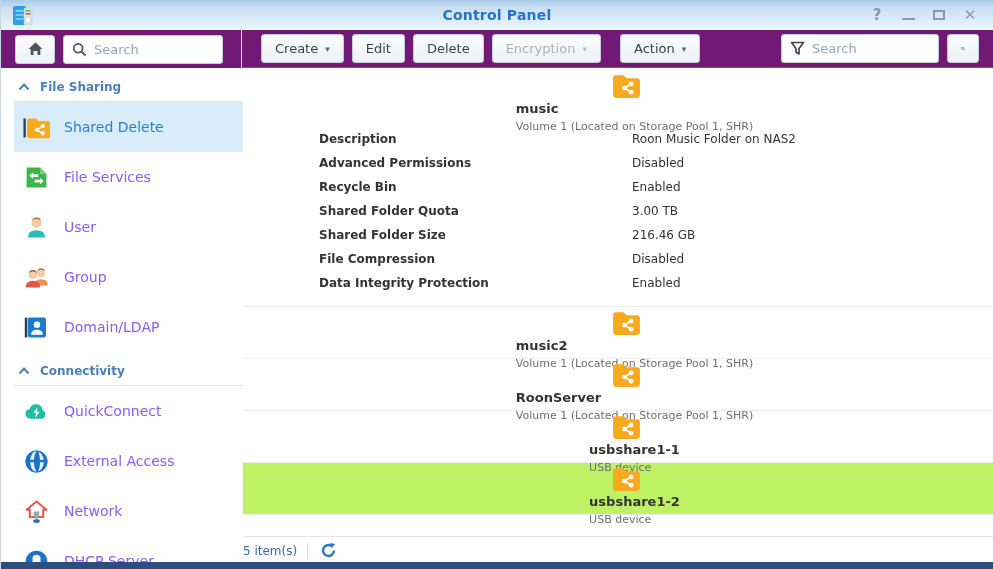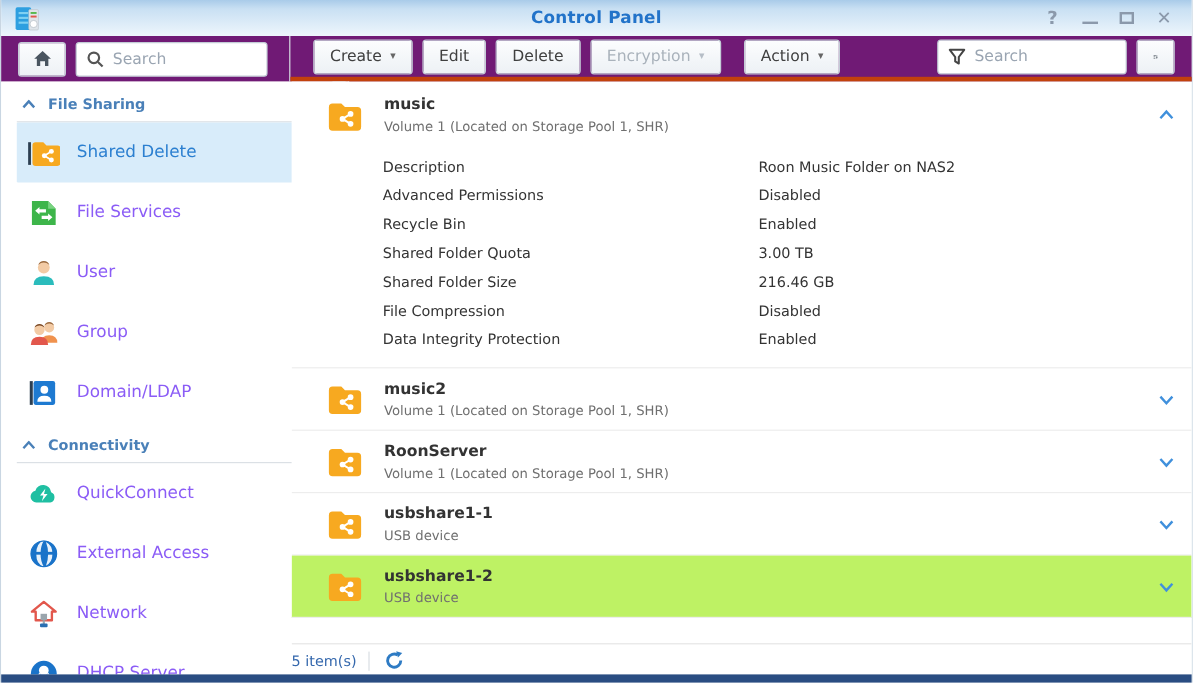--- a/index.html
+++ b/index.html
@@ -26,21 +26,21 @@
   .min-glyph { display:inline-block; width:13px; height:2px; background:#8b99ab; }
   .max-glyph { display:inline-block; width:12px; height:10px; border:2px solid #8b99ab; }
 
   
   .toolbar { position:absolute; top:30px; left:0; right:0; height:38px; background:#701a75; display:flex; }
   .toolbar-left {
     width:241px; border-right:1px solid #d8dde3; display:flex; align-items:center; padding-left:14px; gap:8px;
   }
   .toolbar-main {
     flex:1; display:flex; align-items:center; padding:0 14px 0 19px; gap:8px;
-    border-bottom:4px solid #c2410c;
+    border-bottom:1px solid #c2410c;
   }
   .btn {
     height:29px; border:1px solid #c3ccd6; border-radius:3px;
     background:linear-gradient(180deg,#fcfdfe,#edf1f5);
     color:#404040; font-size:13px; font-family:inherit; padding:0 13px;
     display:flex; align-items:center; gap:7px; cursor:pointer; white-space:nowrap;
   }
   .btn .caret { font-size:9px; color:#666; }
   .btn.disabled { color:#a9b2bb; }
   .btn.disabled .caret { color:#b6bec7; }
@@ -78,33 +78,33 @@
   .side-icon { width:27px; height:27px; flex:0 0 27px; }
   .side-scrollthumb {
     position:absolute; top:-7px; right:2px; width:11px; height:68px; background:#d6dade; border-radius:2px;
   }
 
   
   .main { position:absolute; top:68px; left:242px; right:0; bottom:7px; background:#fff; overflow:hidden; }
   .list { padding-top:2px; }
   .folder-row {
     display:flex; align-items:center; height:52px; padding:0 13px 0 29px;
-    border-bottom:1px solid #ededed; cursor:pointer;
+    border-bottom:1px solid #ededed; cursor:pointer;flex-direction:column;
   }
   .folder-row.no-border { border-bottom:none; }
   .folder-row.selected { background:#bef264; }
   .folder-icon { width:31px; height:31px; flex:0 0 31px; }
   .folder-text { margin-left:17px; }
   .folder-name { font-size:13px; font-weight:bold; color:#333; }
   .folder-loc { font-size:11px; color:#6f6f6f; margin-top:4px; }
   .row-chevron { margin-left:auto; width:16px; height:16px; cursor:pointer; }
 
   .details { padding:5px 0 11px 0; border-bottom:1px solid #ededed; }
   .detail-row { display:flex; height:24px; align-items:center; padding-left:76px; }
-  .detail-label { width:313px; font-size:12px; font-weight:normal; color:#333; }
+  .detail-label { width:313px; font-size:12px; font-weight:bold; color:#333; }
   .detail-value { font-size:12px; color:#333; }
 
   .list-gap { height:21px; }
   .statusbar {
     height:29px; border-top:1px solid #e5e5e5; border-bottom:1px solid #e5e5e5;
     display:flex; align-items:center; padding-right:13px; gap:10px;
   }
   .status-count { font-size:12px; color:#3568ad; }
   .status-sep { width:1px; height:16px; background:#d9dee3; }
   .refresh-btn { width:20px; height:20px; cursor:pointer; display:flex; align-items:center; justify-content:center; }

